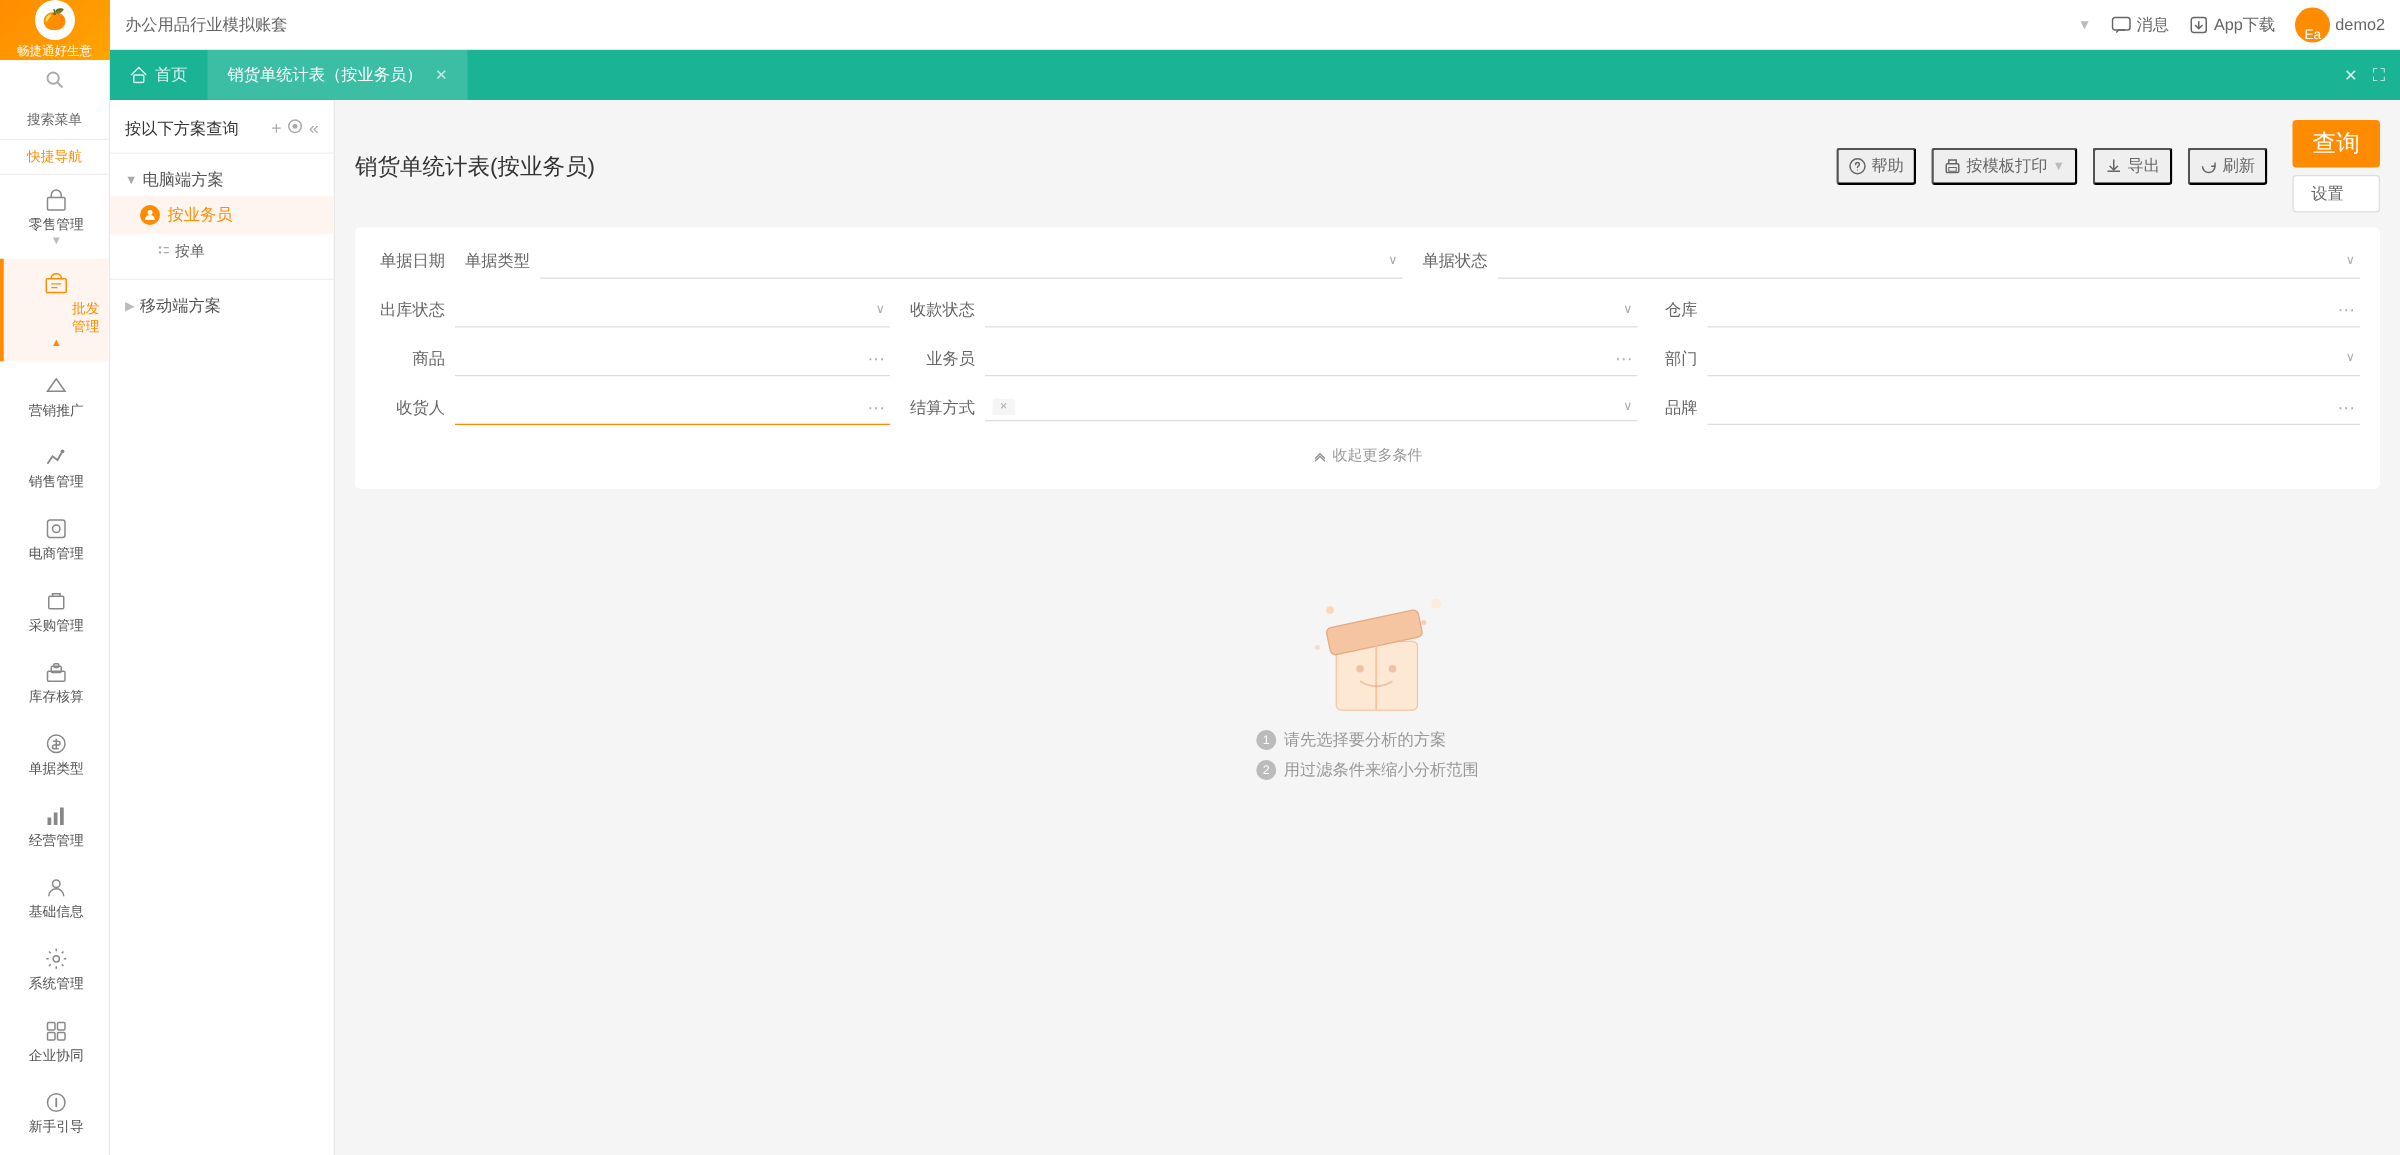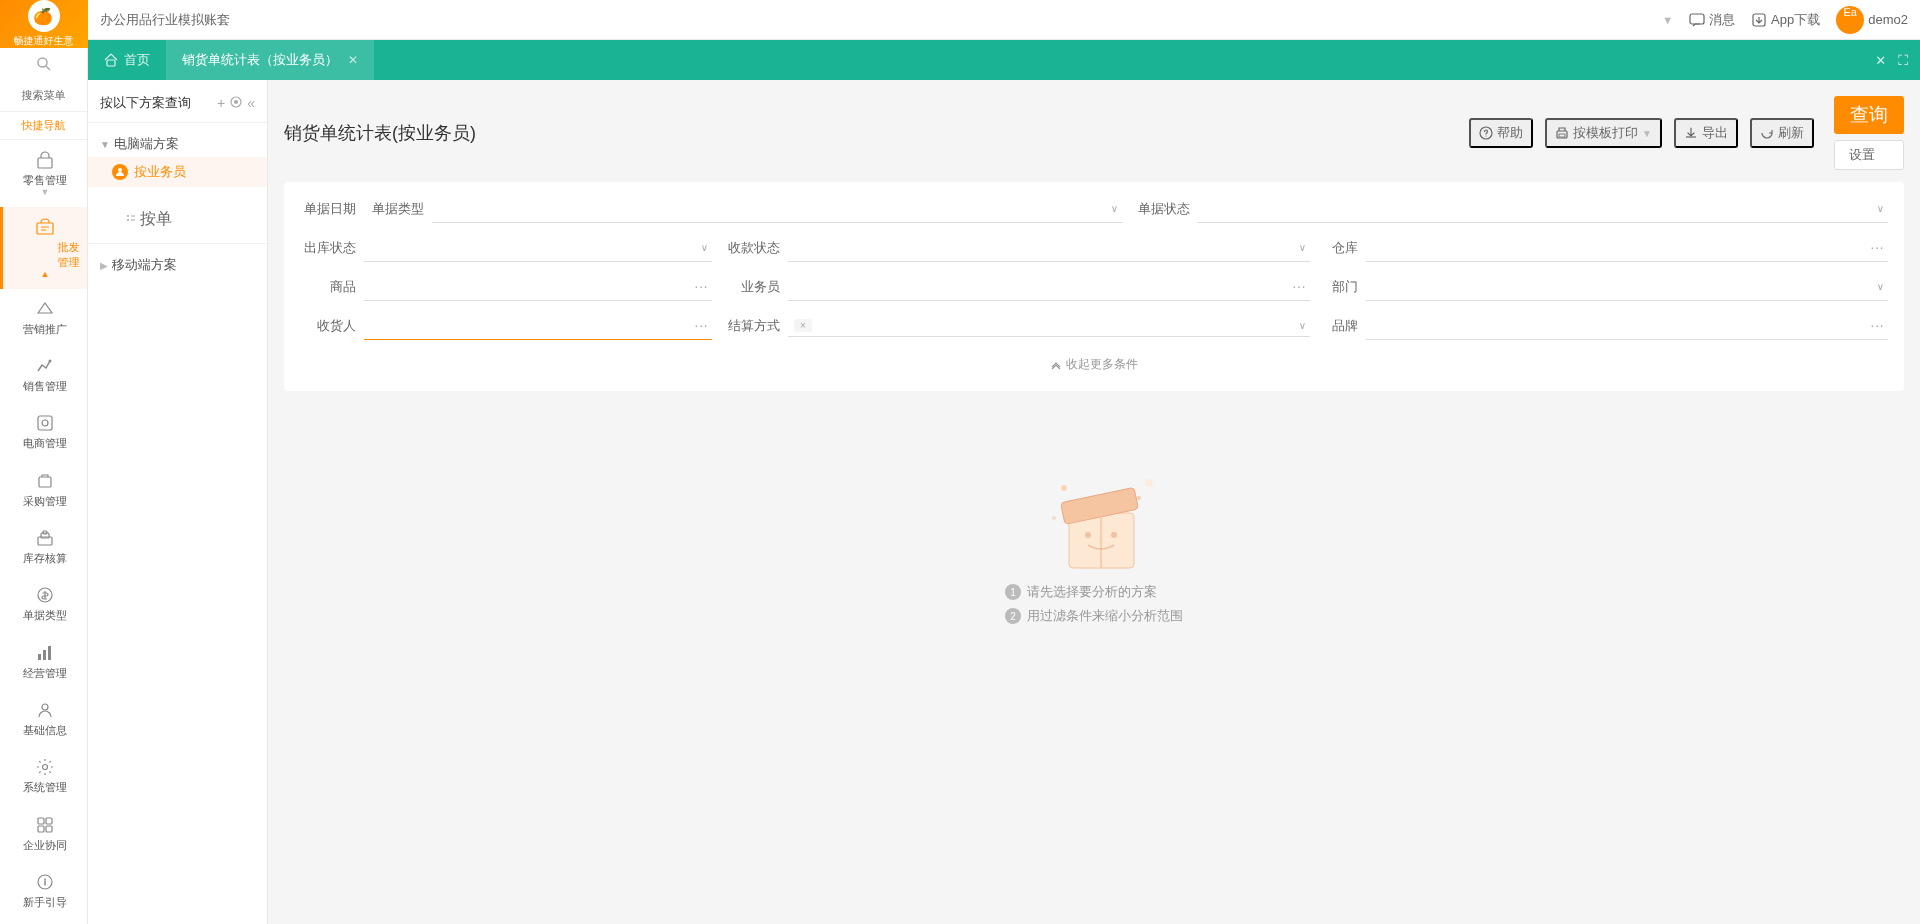--- a/index.html
+++ b/index.html
@@ -21,46 +21,46 @@
     .sidebar-quick-nav span { color: #ff8c00; font-size: 11px; }
 
     
     .main { flex: 1; display: flex; flex-direction: column; overflow: hidden; }
 
     
     .topbar { height: 40px; background: #fff; border-bottom: 1px solid #e8e8e8; display: flex; align-items: center; padding: 0 12px; gap: 16px; }
     .topbar-title { color: #666; font-size: 13px; flex: 1; }
     .topbar-actions { display: flex; align-items: center; gap: 16px; }
     .topbar-action { display: flex; align-items: center; gap: 4px; color: #666; cursor: pointer; font-size: 13px; }
-    .user-avatar { width: 28px; height: 28px; border-radius: 50%; background: #ff8c00; display: flex; align-items: flex-start; justify-content: center; color: #fff; font-size: 11px; overflow: hidden; }
+    .user-avatar { width: 28px; height: 28px; border-radius: 50%; background: #ff8c00; display: flex; align-items: flex-end; justify-content: center; color: #fff; font-size: 11px; overflow: hidden; }
 
     
     .tabbar { height: 40px; background: #1ab394; display: flex; align-items: center; padding: 0; }
     .tab-item { height: 40px; display: flex; align-items: center; padding: 0 16px; cursor: pointer; color: rgba(255,255,255,0.85); font-size: 13px; gap: 6px; }
     .tab-item.home { background: transparent; }
     .tab-item.active { background: rgba(255,255,255,0.15); color: #fff; }
     .tab-close { color: rgba(255,255,255,0.7); font-size: 12px; cursor: pointer; margin-left: 4px; }
     .tabbar-actions { margin-left: auto; display: flex; align-items: center; padding-right: 8px; gap: 4px; }
     .tabbar-btn { color: rgba(255,255,255,0.8); cursor: pointer; font-size: 14px; padding: 4px; }
 
     
     .content { flex: 1; display: flex; overflow: hidden; background: #f5f5f5; }
 
     
     .left-panel { width: 180px; background: #fff; border-right: 1px solid #e8e8e8; padding: 8px 0; flex-shrink: 0; }
-    .left-panel-header { display: flex; align-items: center; justify-content: space-between; padding: 6px 12px; font-size: 13px; color: #333; gap: 16px; }
+    .left-panel-header { display: flex; align-items: flex-start; justify-content: space-between; padding: 6px 12px; font-size: 13px; color: #333; gap: 16px; }
     .left-panel-actions { display: flex; gap: 4px; }
     .left-panel-action { color: #aaa; cursor: pointer; font-size: 14px; }
     .scheme-group { padding: 4px 0; }
     .scheme-group-header { display: flex; align-items: center; padding: 4px 12px; color: #555; font-size: 13px; cursor: pointer; gap: 4px; }
     .scheme-group-header .triangle { font-size: 10px; color: #aaa; }
     .scheme-item { display: flex; align-items: center; padding: 6px 12px 6px 24px; cursor: pointer; gap: 6px; font-size: 13px; color: #555; }
     .scheme-item.active { color: #ff8c00; background: #fff5f0; }
     .scheme-item .dot { width: 16px; height: 16px; border-radius: 50%; background: #ff8c00; display: flex; align-items: center; justify-content: center; color: #fff; font-size: 9px; flex-shrink: 0; }
-    .scheme-sub-item { display: flex; align-items: center; padding: 22px 12px 5px 36px; cursor: pointer; gap: 4px; font-size: 16px; color: #666; }
+    .scheme-sub-item { display: flex; align-items: center; padding: 6px 12px 5px 36px; cursor: pointer; gap: 4px; font-size: 12px; color: #666; }
     .scheme-sub-item .sub-icon { color: #aaa; font-size: 12px; }
     .scheme-mobile { padding: 4px 0; }
     .scheme-mobile-header { display: flex; align-items: center; padding: 4px 12px; color: #555; font-size: 13px; cursor: pointer; gap: 4px; }
 
     
     .right-panel { flex: 1; padding: 16px; overflow-y: auto; }
 
     
     .page-title-bar { display: flex; align-items: center; justify-content: space-between; margin-bottom: 12px; }
     .page-title { font-size: 18px; color: #333; font-weight: 500; }

